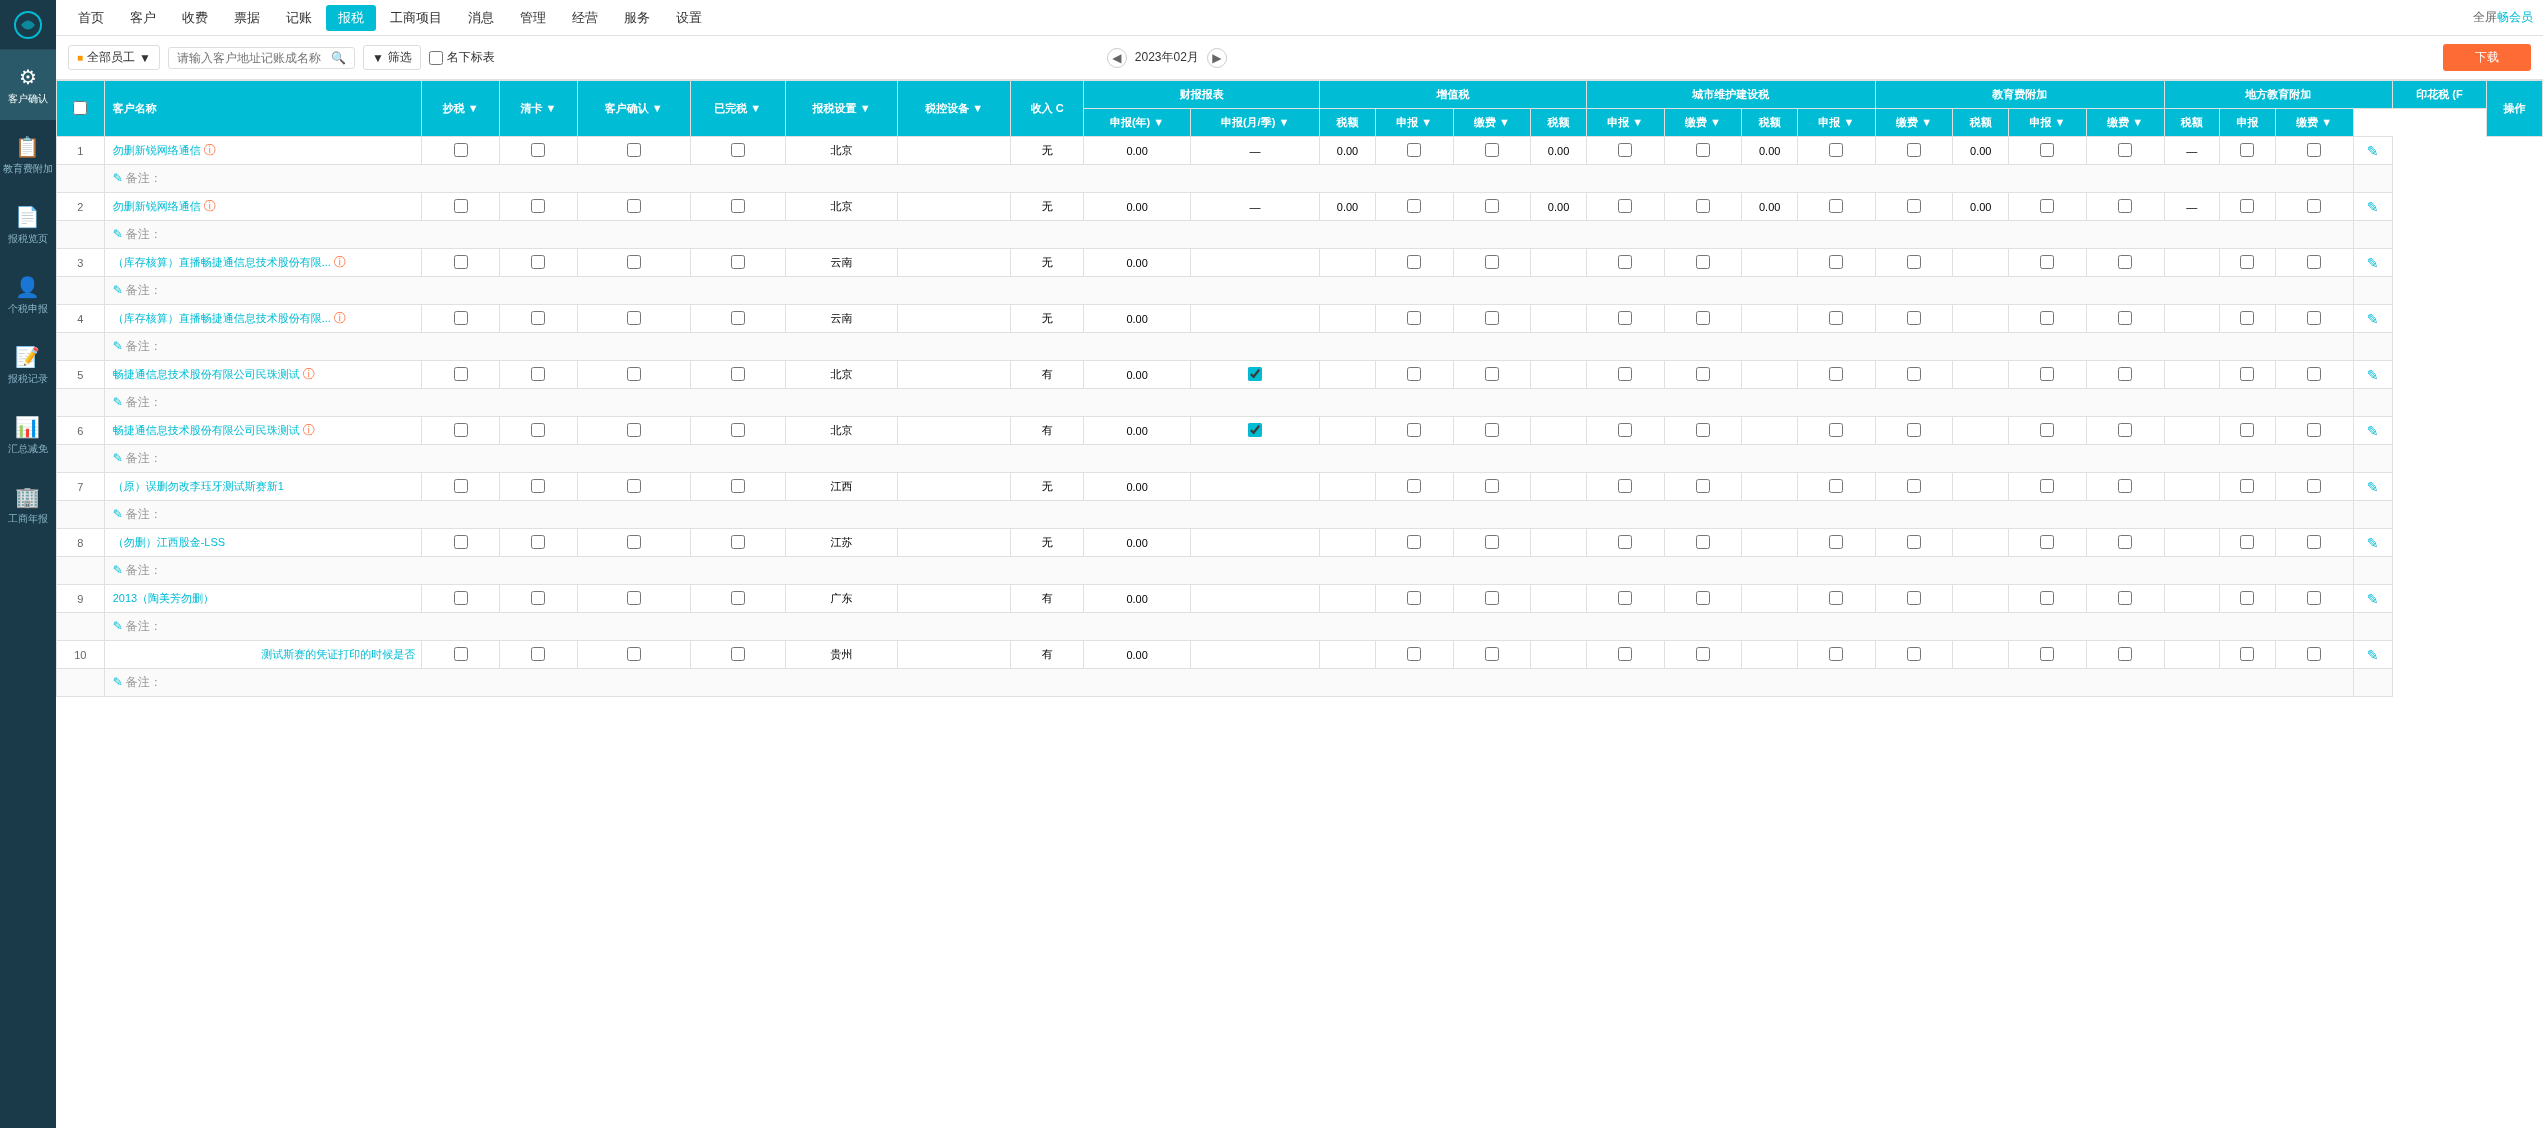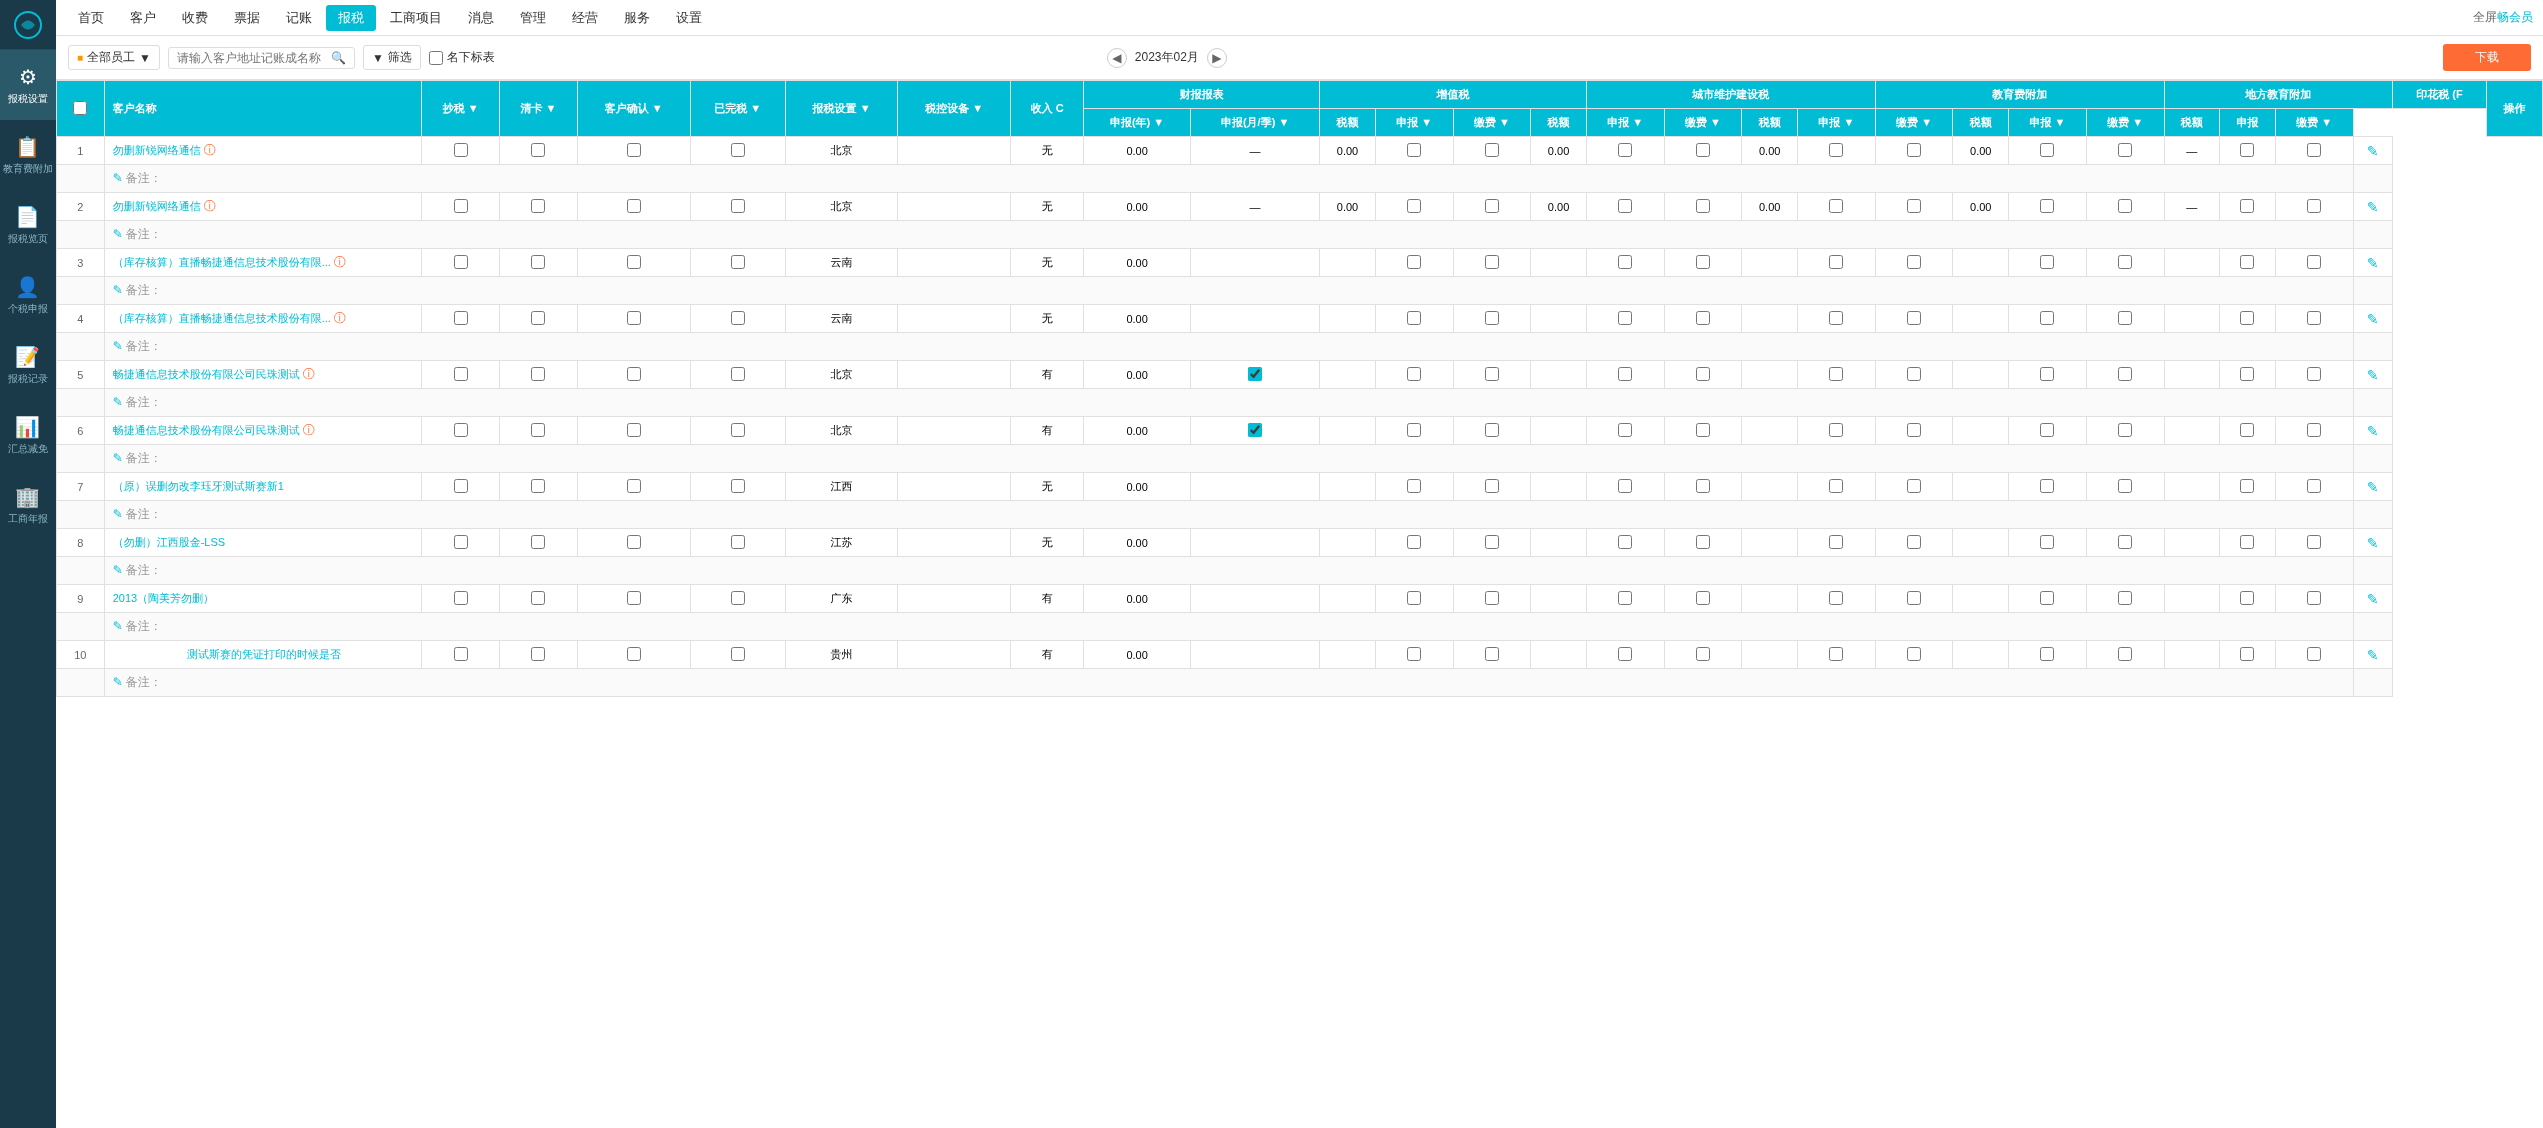--- a/index.html
+++ b/index.html
@@ -219,21 +219,21 @@
 
 <div class="sidebar">
   <div class="sidebar-logo">
     <svg viewBox="0 0 30 30" fill="none" xmlns="http://www.w3.org/2000/svg">
       <circle cx="15" cy="15" r="13" stroke="#00bcd4" stroke-width="2" fill="none"></circle>
       <path d="M8 15 Q15 6 22 15 Q15 24 8 15Z" fill="#00bcd4" opacity="0.6"></path>
     </svg>
   </div>
   <div class="sidebar-item active">
     <span class="si-icon">⚙</span>
-    <span class="si-label">报税设置</span>
+    <span class="si-label">客户确认</span>
   </div>
   <div class="sidebar-item">
     <span class="si-icon">📋</span>
     <span class="si-label">教育费附加</span>
   </div>
   <div class="sidebar-item">
     <span class="si-icon">📄</span>
     <span class="si-label">报税览页</span>
   </div>
   <div class="sidebar-item">
@@ -691,21 +691,21 @@
           <tr class="note-row">
     <td></td>
     <td colspan="25" class="td-note" style="text-align:left; padding-left:8px; color:#999;">
       <span style="color:#00bcd4; cursor:pointer;">✎</span>
       <span>备注：</span>
     </td>
     <td></td>
   </tr>
           <tr>
     <td style="color:#666;">10</td>
-    <td class="td-name" style="color:#00bcd4; max-width:200px; overflow:hidden; text-overflow:ellipsis; text-align:center; padding-left:8px;">
+    <td class="td-name" style="color:#00bcd4; max-width:200px; overflow:hidden; text-overflow:ellipsis; text-align:right; padding-left:8px;">
       测试斯赛的凭证打印的时候是否
     </td>
     <td><input type="checkbox" class="cb" style=""></td>
     <td><input type="checkbox" class="cb" style=""></td>
     <td><input type="checkbox" class="cb" style=""></td>
     <td><input type="checkbox" class="cb" style=""></td>
     <td>贵州</td>
     <td></td>
     <td>有</td>
     <td style="font-size:11px;">0.00</td>

